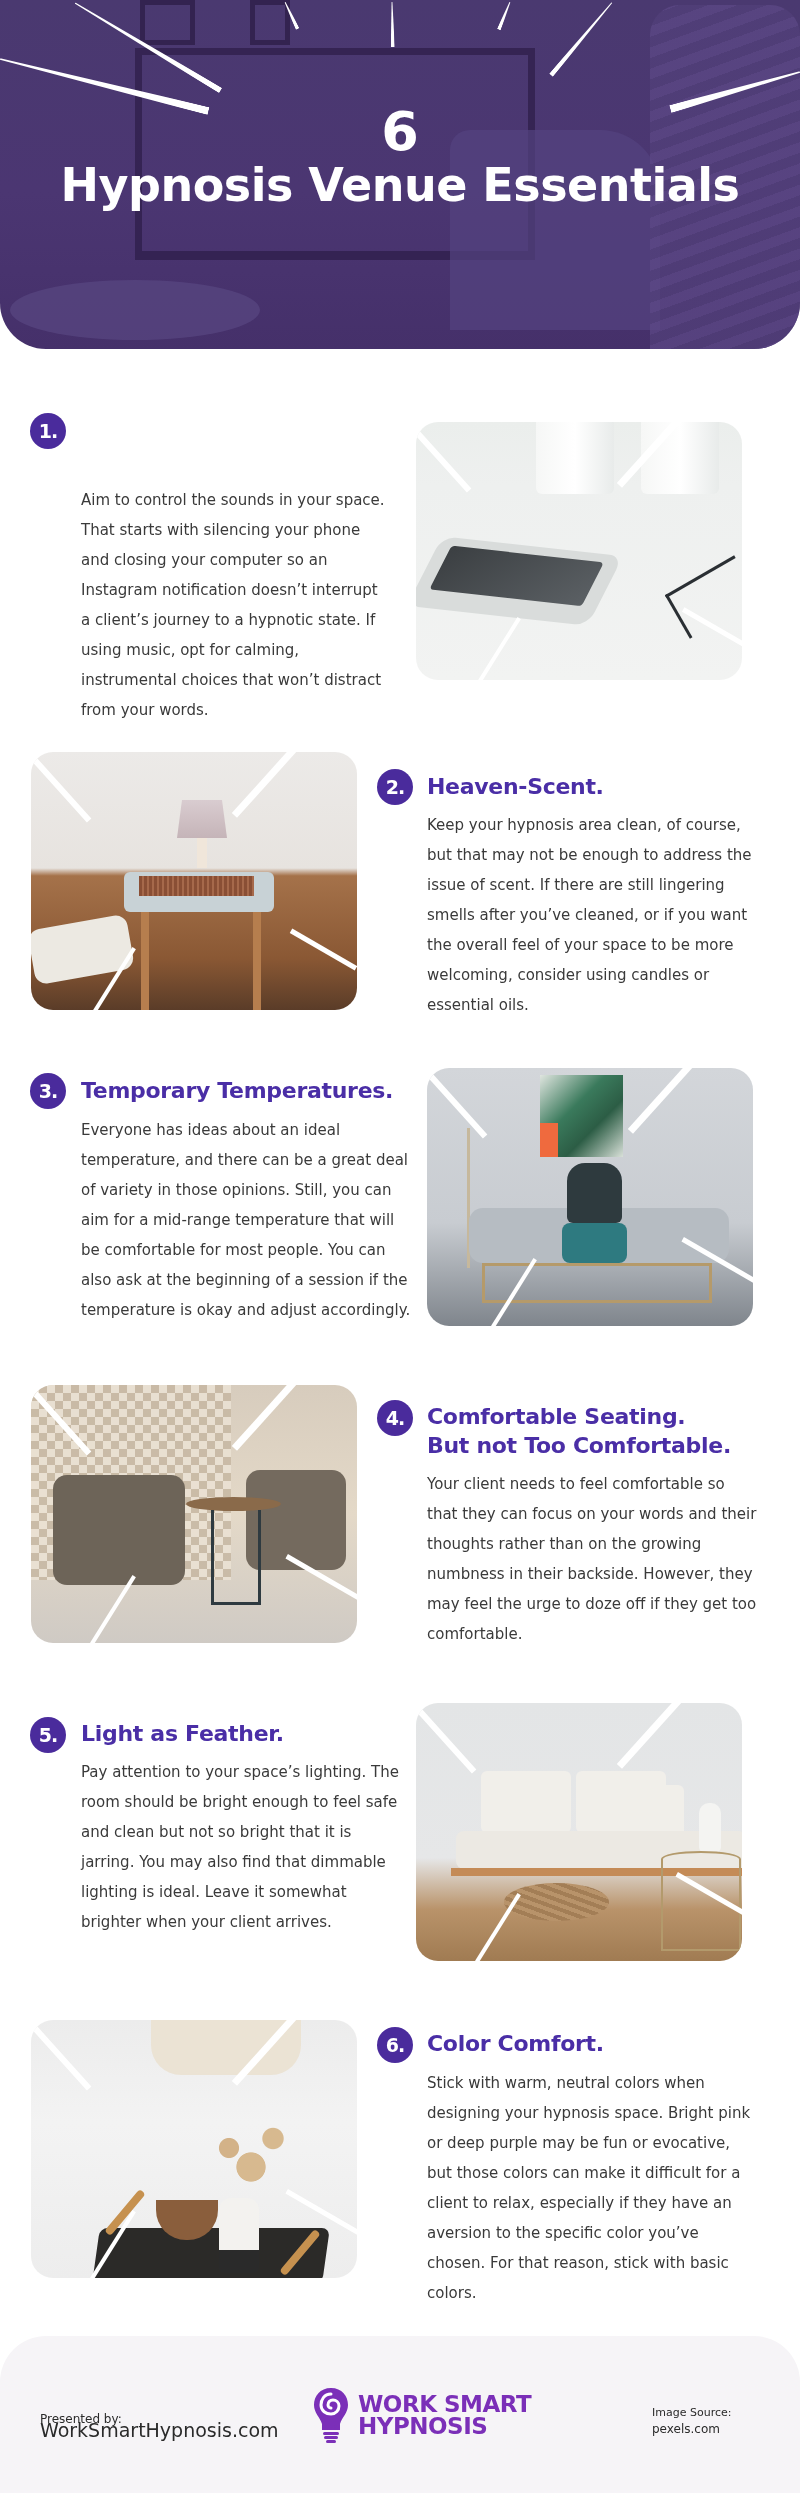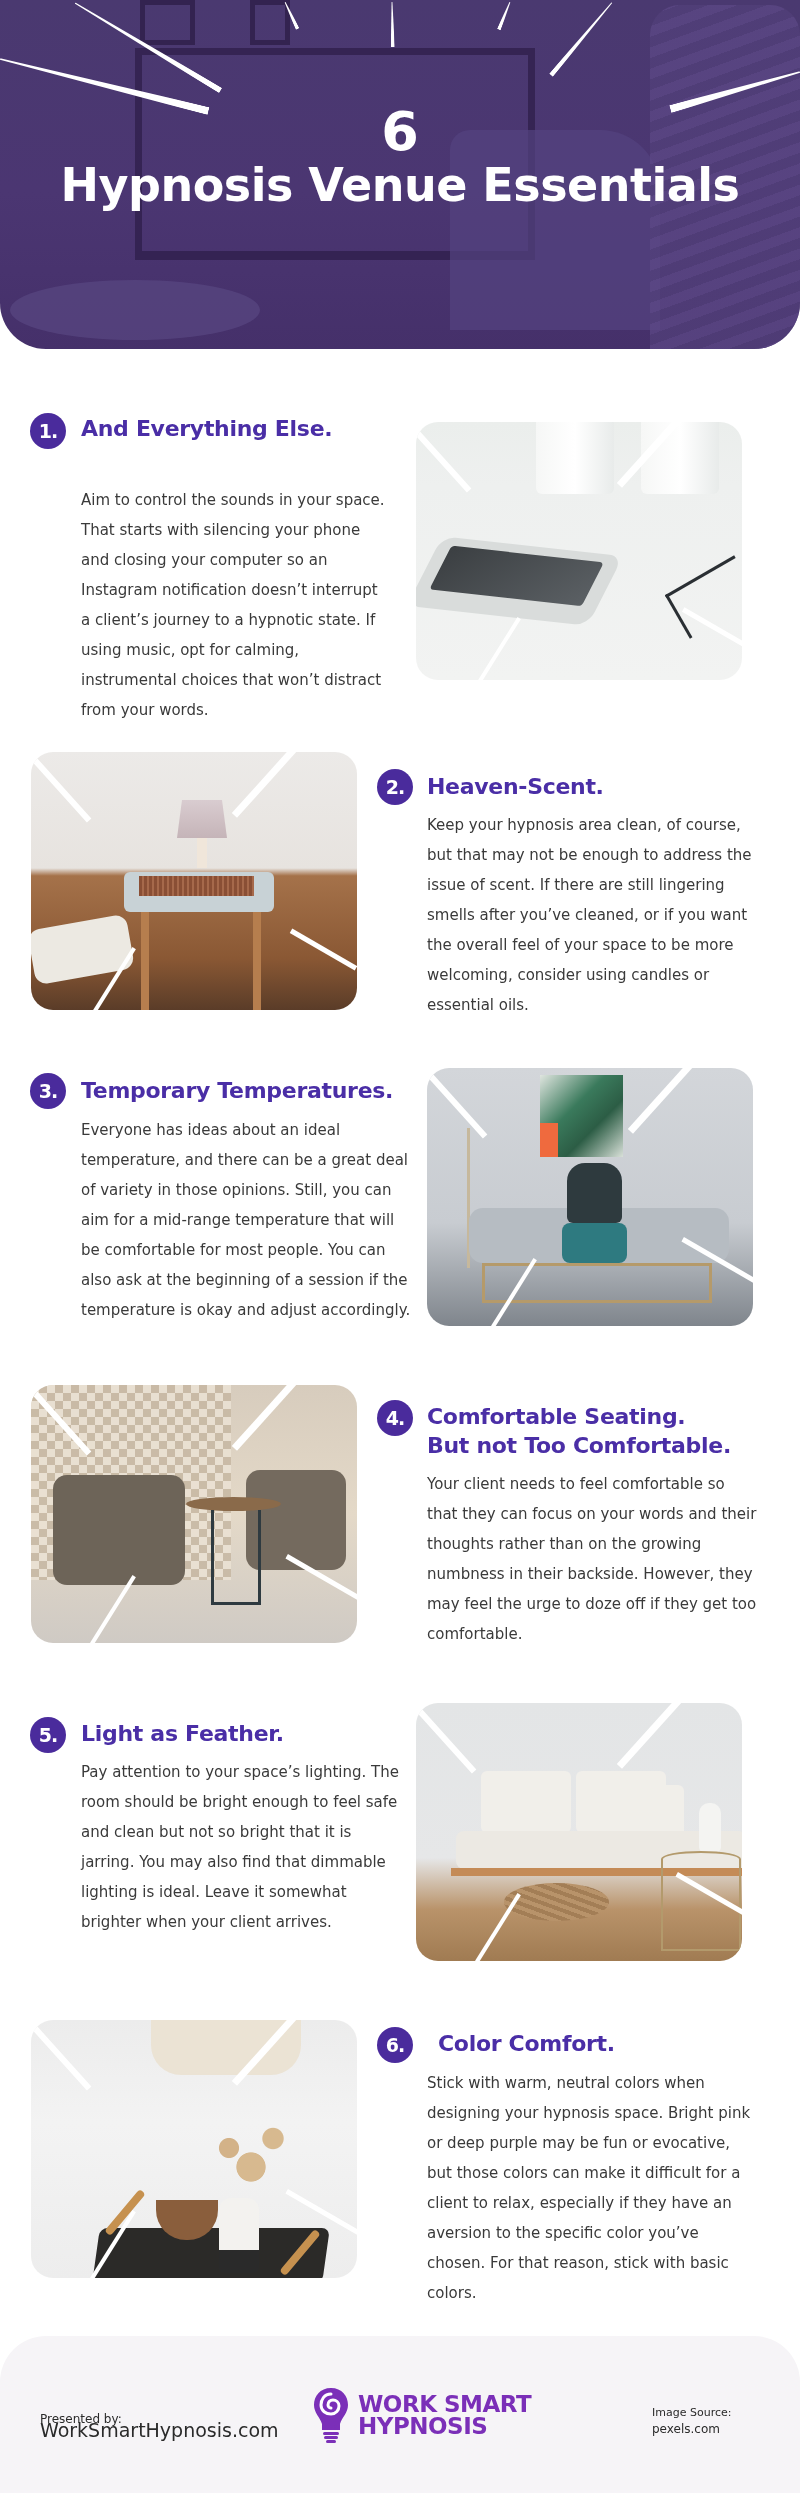--- a/index.html
+++ b/index.html
@@ -109,21 +109,20 @@
   <div class="ray" style="left:510px;top:0px;width:30px;height:4px;transform:rotate(112deg);"></div>
   <div class="ray" style="left:612px;top:0px;width:95px;height:5px;transform:rotate(130deg);"></div>
   <div class="ray" style="left:800px;top:68px;width:135px;height:8px;transform:rotate(164deg);"></div>
   <div class="hero-title hero-num">6</div>
   <div class="hero-title hero-sub">Hypnosis Venue Essentials</div>
 </div>
 
 <div class="section" style="top:405px;">
   <div class="num-badge" style="left:30px;top:8px;">1.</div>
   <div class="sec-title" style="left:81px;top:9px;width:300px;">
-    <div>And Everything Else.</div>
   </div>
   <div class="sec-body" style="left:81px;top:80px;width:310px;">Aim to control the sounds in your space. That starts with silencing your phone and closing your computer so an Instagram notification doesn’t interrupt a client’s journey to a hypnotic state. If using music, opt for calming, instrumental choices that won’t distract from your words.</div>
   <div class="photo p1" style="left:416px;top:17px;">
     <div class="cup" style="left:120px;"></div>
     <div class="cup" style="left:225px;"></div>
     <div class="phone">
         <div class="screen"></div>
       </div>
     <div class="book"></div>
     <div class="pray" style="left:20px;top:-10px;width:6px;height:90px;transform:rotate(-42deg);"></div>
@@ -225,21 +224,21 @@
     <div class="grass"></div>
     <div class="vase"></div>
     <div class="handle" style="left:90px;top:165px;transform:rotate(40deg);"></div>
     <div class="handle" style="left:265px;top:205px;transform:rotate(40deg);"></div>
     <div class="pray" style="left:25px;top:-10px;width:6px;height:90px;transform:rotate(-42deg);"></div>
     <div class="pray" style="left:230px;top:-15px;width:7px;height:90px;transform:rotate(42deg);"></div>
     <div class="pray" style="left:80px;top:185px;width:4px;height:80px;transform:rotate(32deg);"></div>
     <div class="pray" style="left:290px;top:150px;width:5px;height:85px;transform:rotate(-60deg);"></div>
   </div>
   <div class="num-badge" style="left:377px;top:7px;">6.</div>
-  <div class="sec-title" style="left:438px;top:9px;width:330px;">
+  <div class="sec-title" style="left:427px;top:9px;width:330px;">
     <div>Color Comfort.</div>
   </div>
   <div class="sec-body" style="left:427px;top:48px;width:330px;">Stick with warm, neutral colors when designing your hypnosis space. Bright pink or deep purple may be fun or evocative, but those colors can make it difficult for a client to relax, especially if they have an aversion to the specific color you’ve chosen. For that reason, stick with basic colors.</div>
 </div>
 
 <div class="footer">
   <div class="presented-label">Presented by:</div>
   <div class="presented-site">WorkSmartHypnosis.com</div>
   <div class="logo">
     <svg class="logo-bulb" viewBox="0 0 38 58">

